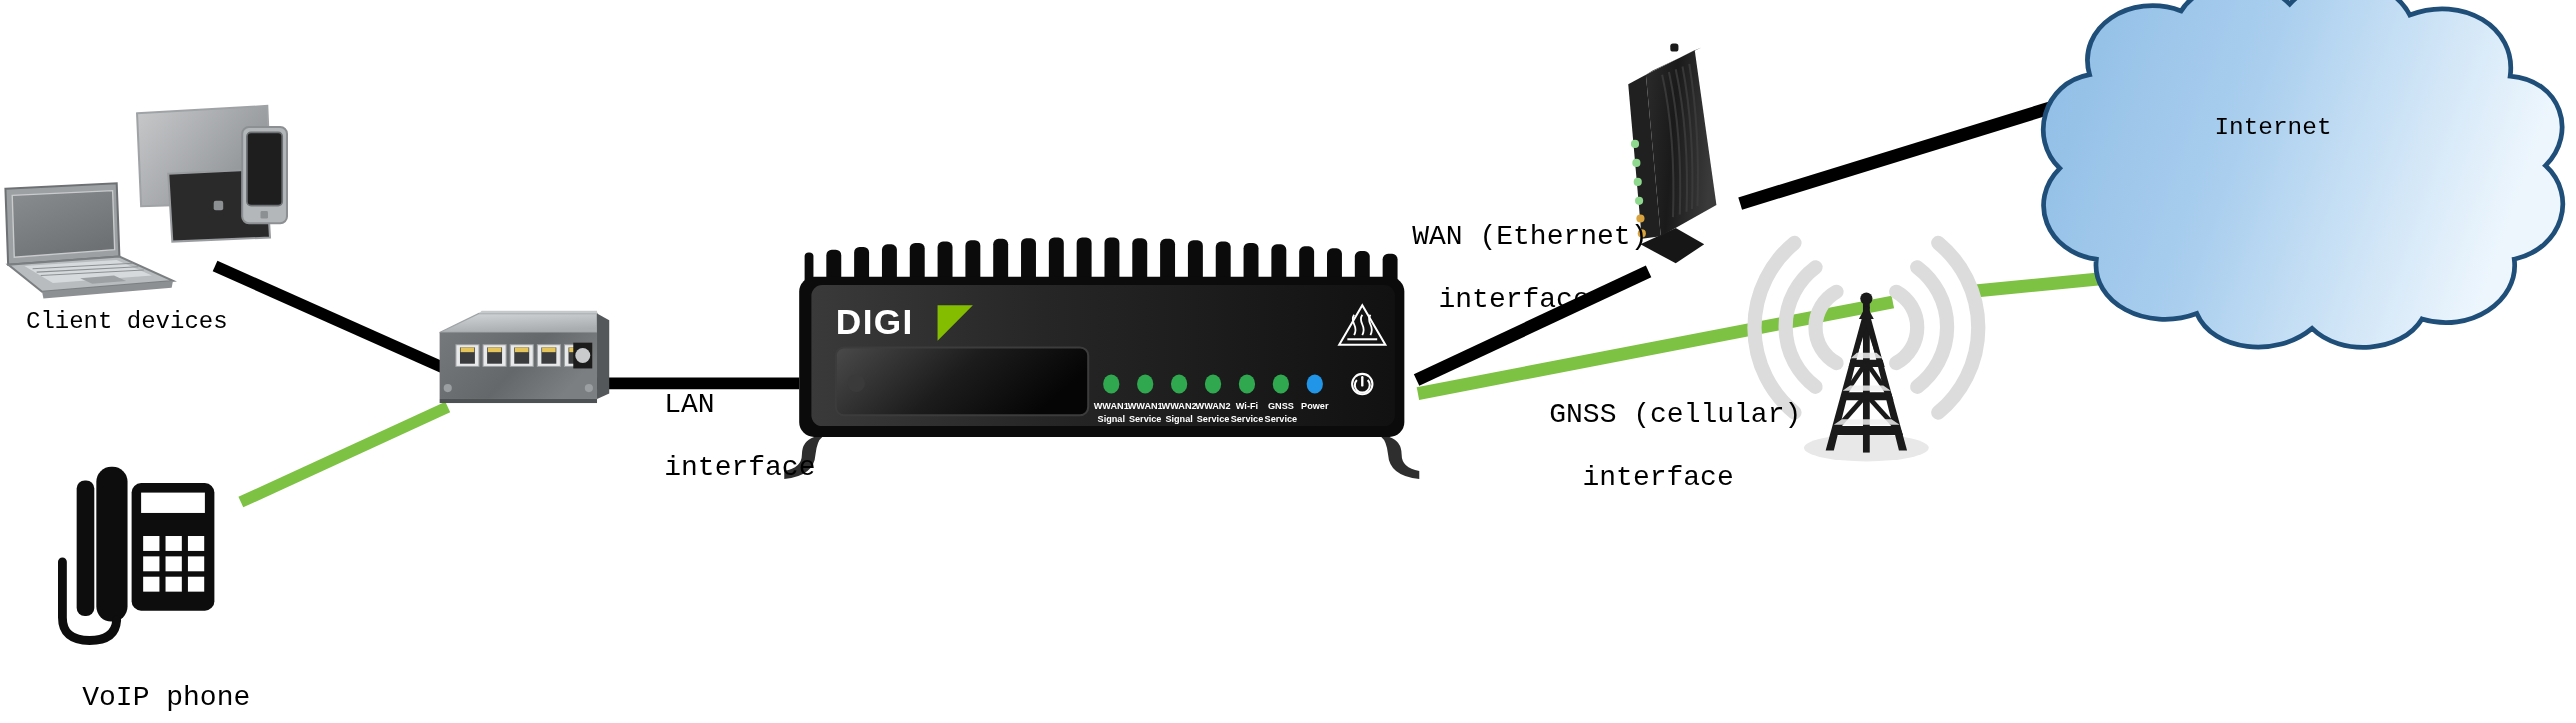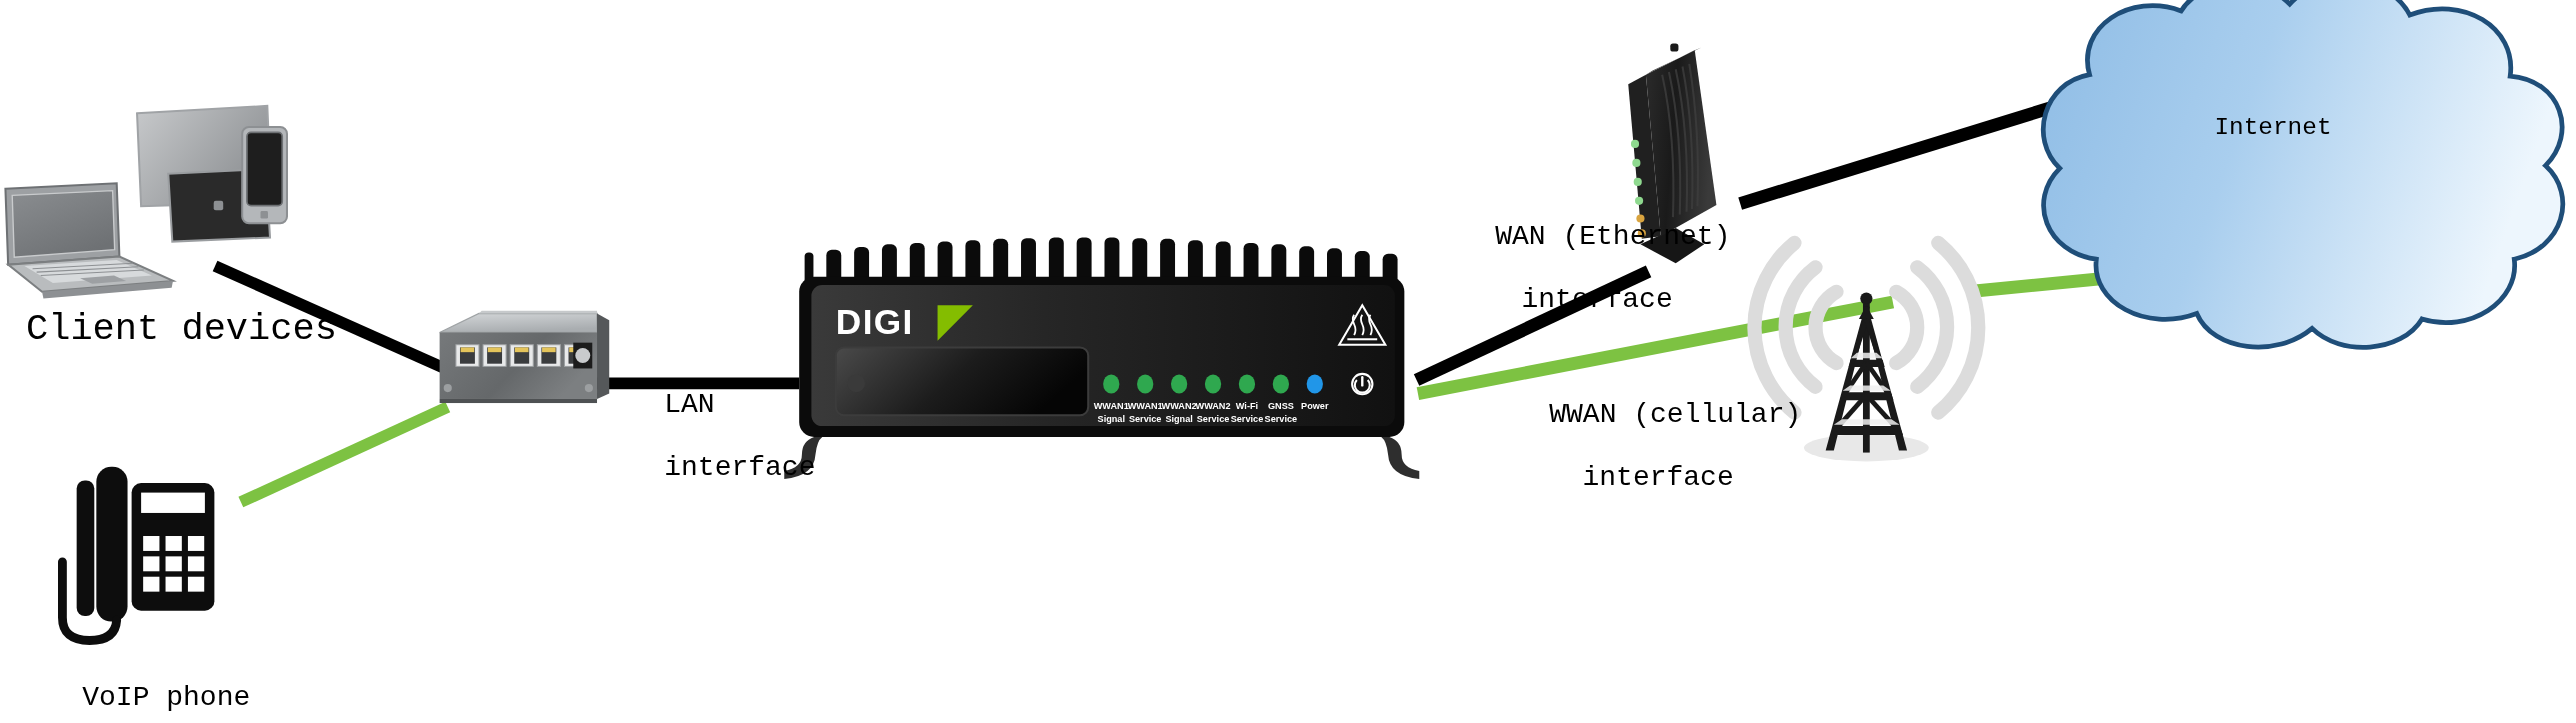--- a/index.html
+++ b/index.html
@@ -29,31 +29,31 @@
     position: absolute;
     color: #000000;
     font-family: Liberation Mono, monospace;
     white-space: pre;
     line-height: 1.12;
     pointer-events: none;
   }
   .lbl-client {
     left: 26px;
     top: 309px;
-    font-size: 37px;
+    font-size: 24px;
   }
   .lbl-lan {
     left: 597px;
     top: 358px;
     font-size: 28px;
     text-align: left;
     width: 163px;
   }
   .lbl-wan {
-    left: 1428px;
+    left: 1345px;
     top: 190px;
     font-size: 28px;
     text-align: center;
     width: 271px;
   }
   .lbl-wwan {
     left: 1482px;
     top: 368px;
     font-size: 28px;
     text-align: center;
@@ -443,21 +443,21 @@
     <span>LAN</span><br>
     <span>interface</span>
   </div>
 
   <div class="diagram-label lbl-wan">
     <span>WAN (Ethernet)</span><br>
     <span>interface</span>
   </div>
 
   <div class="diagram-label lbl-wwan">
-    <span>WWAN (cellular)</span><br>
+    <span>GNSS (cellular)</span><br>
     <span>interface</span>
   </div>
 
   <div class="diagram-label lbl-voip">
     <span>VoIP phone</span>
     
   </div>
 
   <div class="diagram-label lbl-internet">Internet</div>
 

